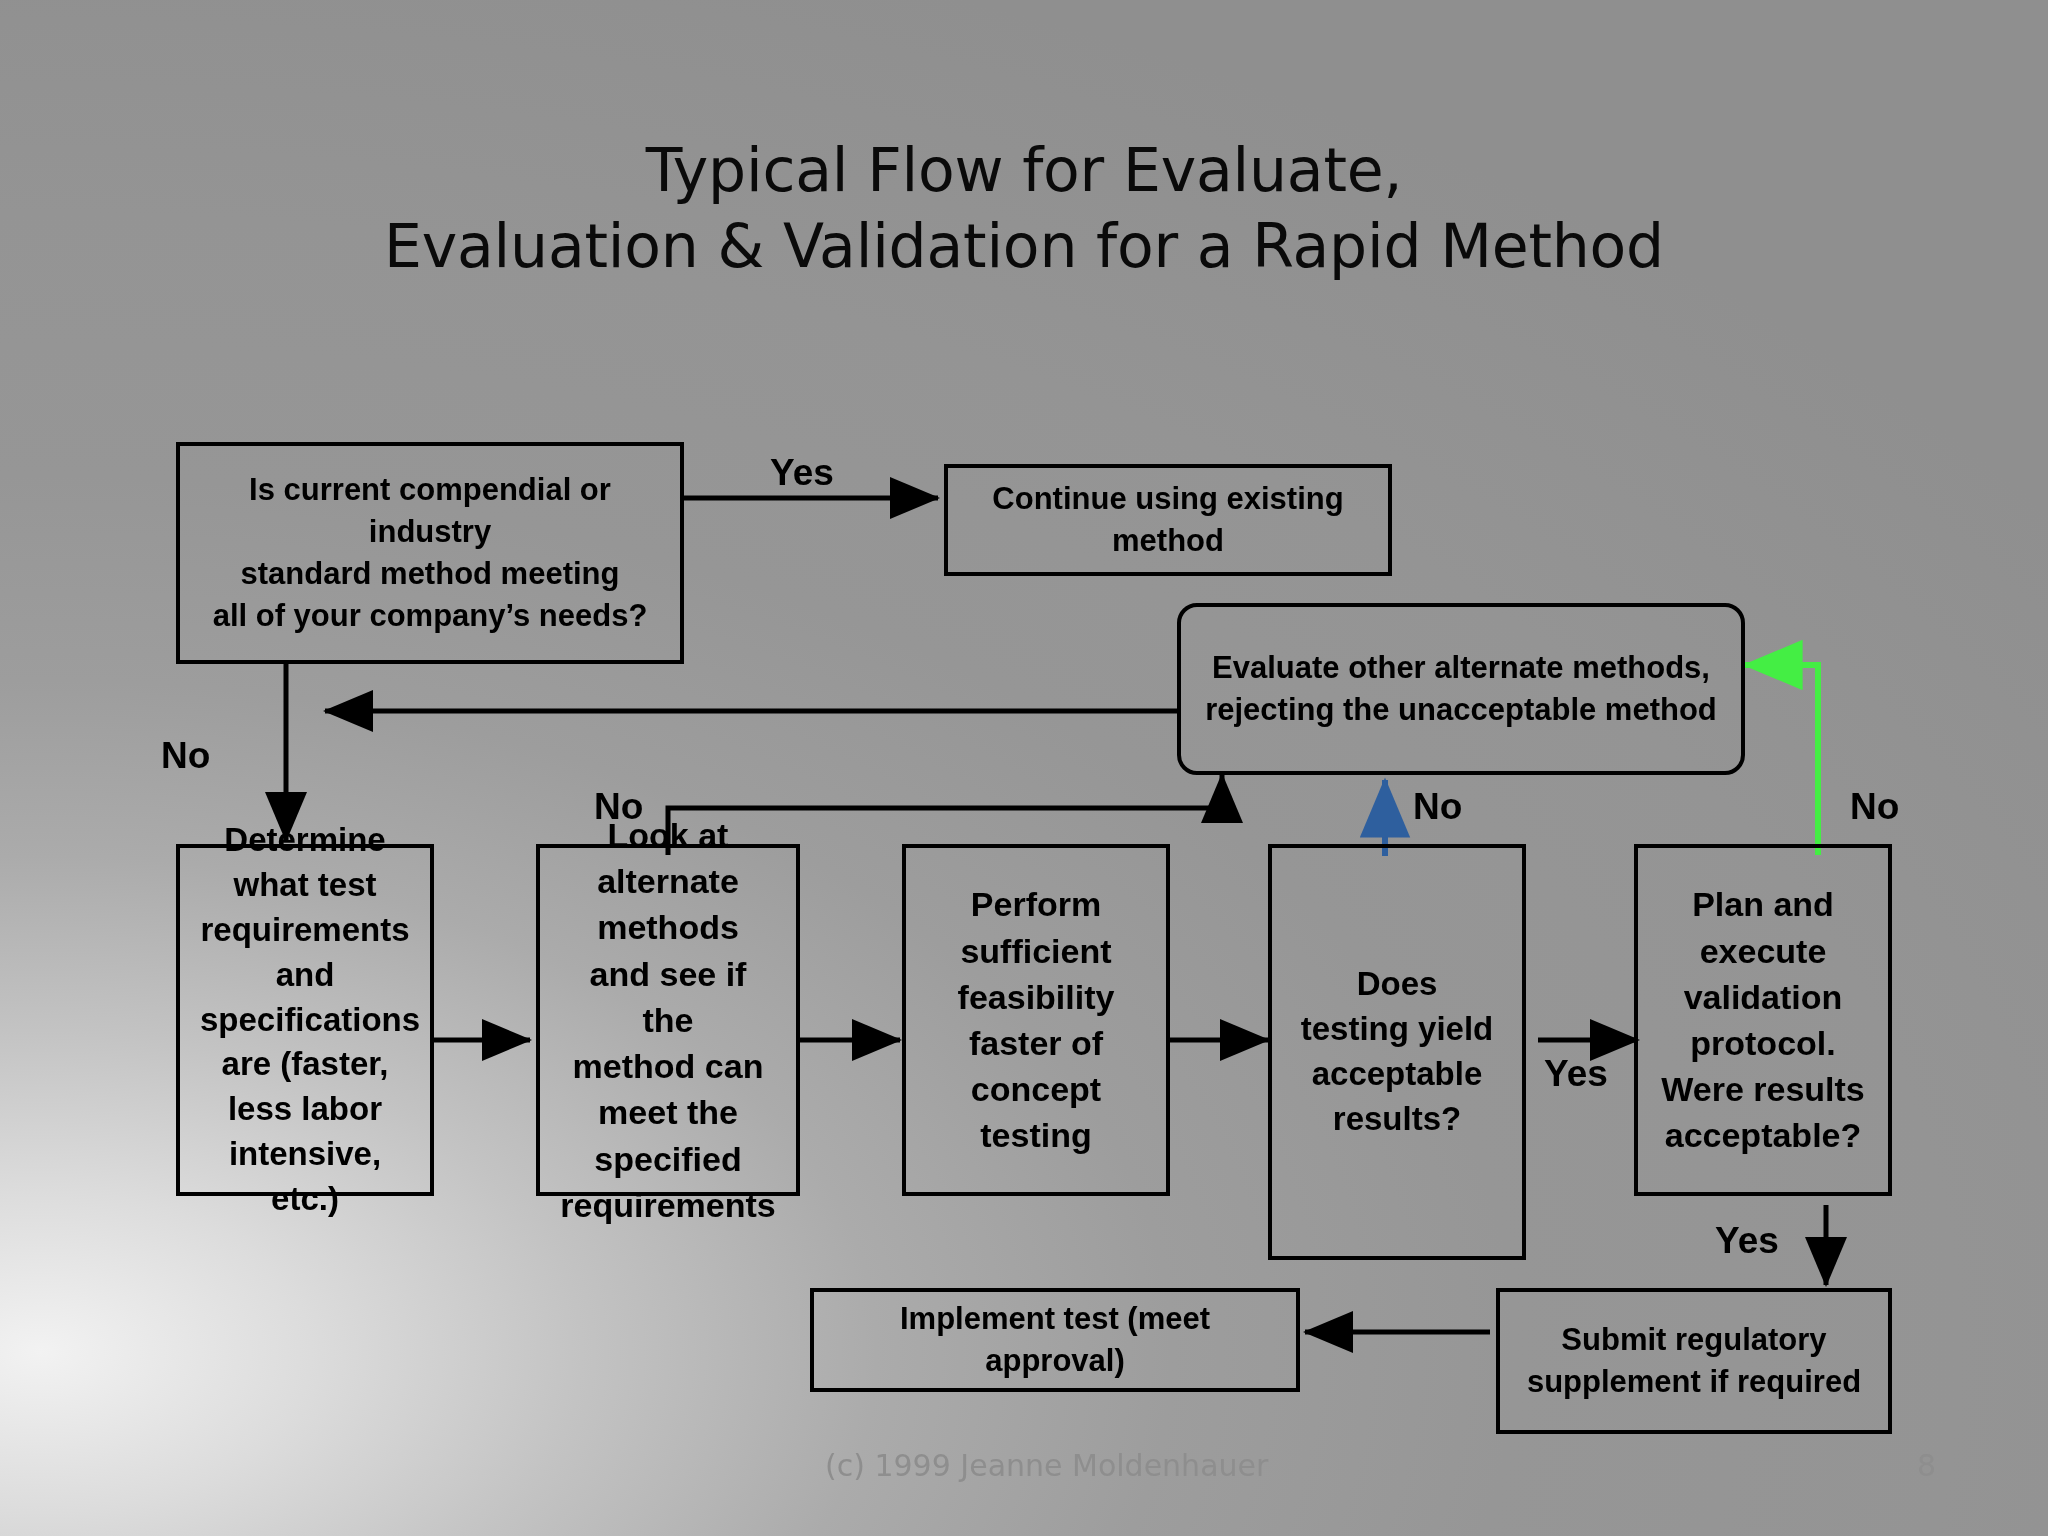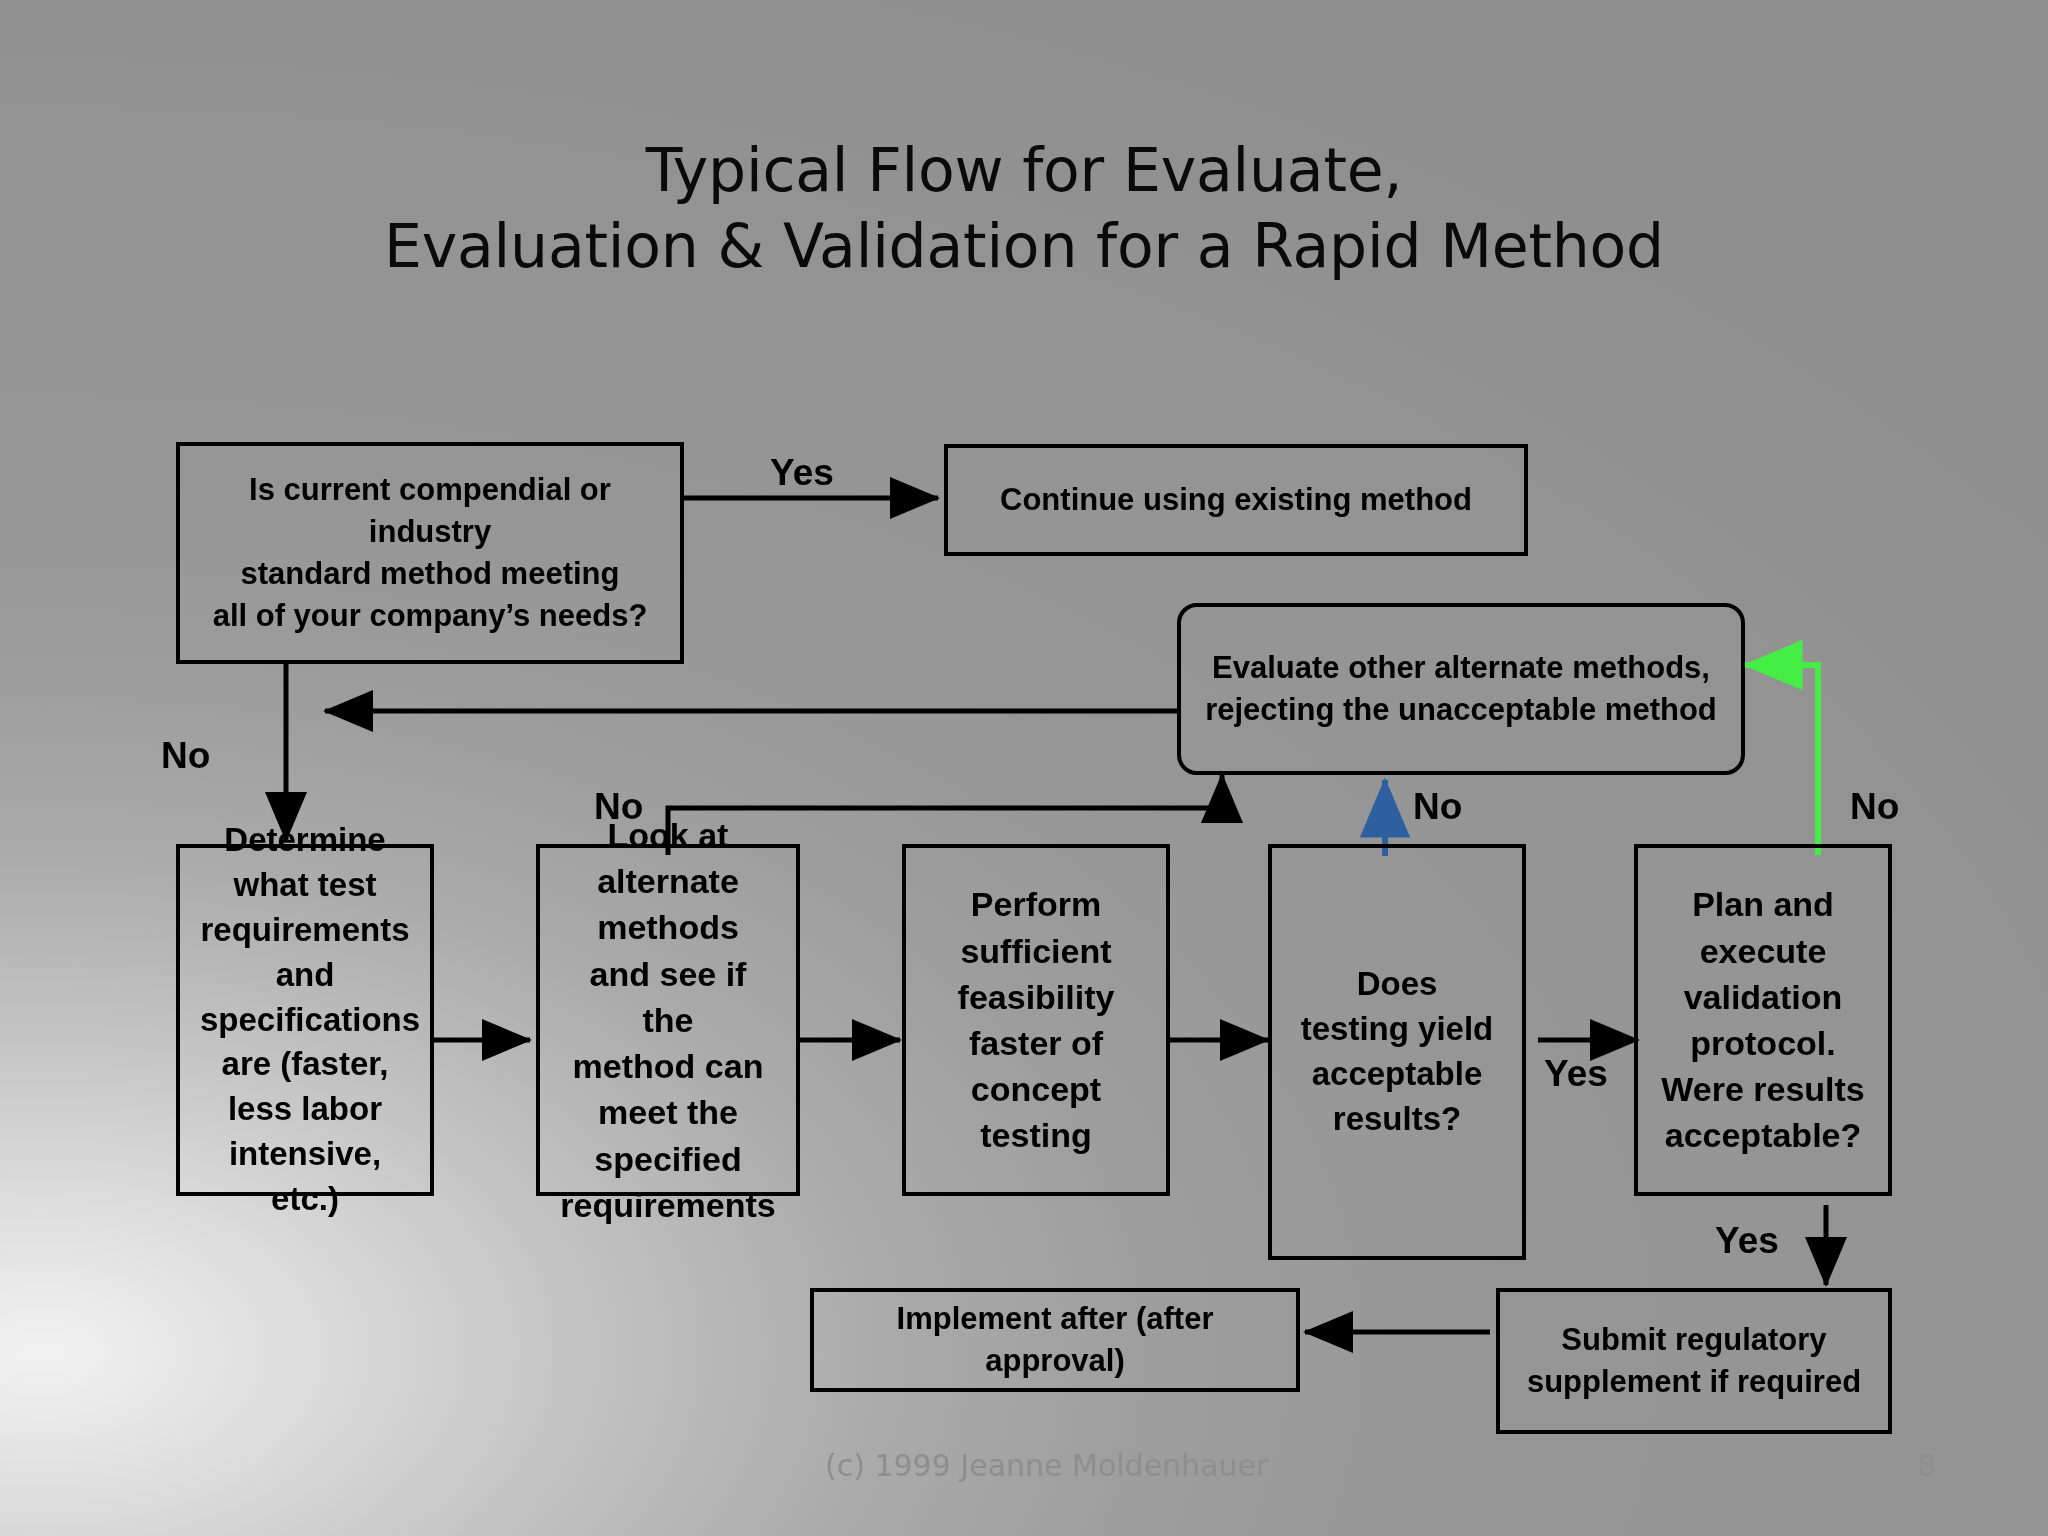--- a/index.html
+++ b/index.html
@@ -157,21 +157,21 @@
       <path d="M 1490,1332 L 1305,1332" stroke="#000000" stroke-width="5" fill="none" marker-end="url(#ahBlack)"></path>
     </g>
   </svg>
 
   <div class="node n-wide" style="left:176px; top:442px; width:508px; height:222px;">
     <span class="txt">Is current compendial or industry
 standard method meeting
 all of your company’s needs?</span>
   </div>
 
-  <div class="node n-wide" style="left:944px; top:444px; width:584px; height:112px;">
+  <div class="node n-wide" style="left:944px; top:464px; width:448px; height:112px;">
     <span class="txt">Continue using existing method</span>
   </div>
 
   <div class="node n-wide" style="left:1177px; top:603px; width:568px; height:172px;border-radius:20px;">
     <span class="txt">Evaluate other alternate methods,
 rejecting the unacceptable method</span>
   </div>
 
   <div class="node n-tall" style="left:176px; top:844px; width:258px; height:352px;">
     <span class="txt">Determine
@@ -219,21 +219,21 @@
 Were results
 acceptable?</span>
   </div>
 
   <div class="node n-wide" style="left:1496px; top:1288px; width:396px; height:146px;">
     <span class="txt">Submit regulatory
 supplement if required</span>
   </div>
 
   <div class="node n-wide" style="left:810px; top:1288px; width:490px; height:104px;">
-    <span class="txt">Implement after (after approval)</span>
+    <span class="txt">Implement test (meet approval)</span>
   </div>
 
   <span class="elabel" style="left:770px;  top:452px;">Yes</span>
   <span class="elabel" style="left:161px;  top:735px;">No</span>
   <span class="elabel" style="left:594px;  top:786px;">No</span>
   <span class="elabel" style="left:1413px; top:786px;">No</span>
   <span class="elabel" style="left:1850px; top:786px;">No</span>
   <span class="elabel" style="left:1544px; top:1053px;">Yes</span>
   <span class="elabel" style="left:1715px; top:1220px;">Yes</span>
 

